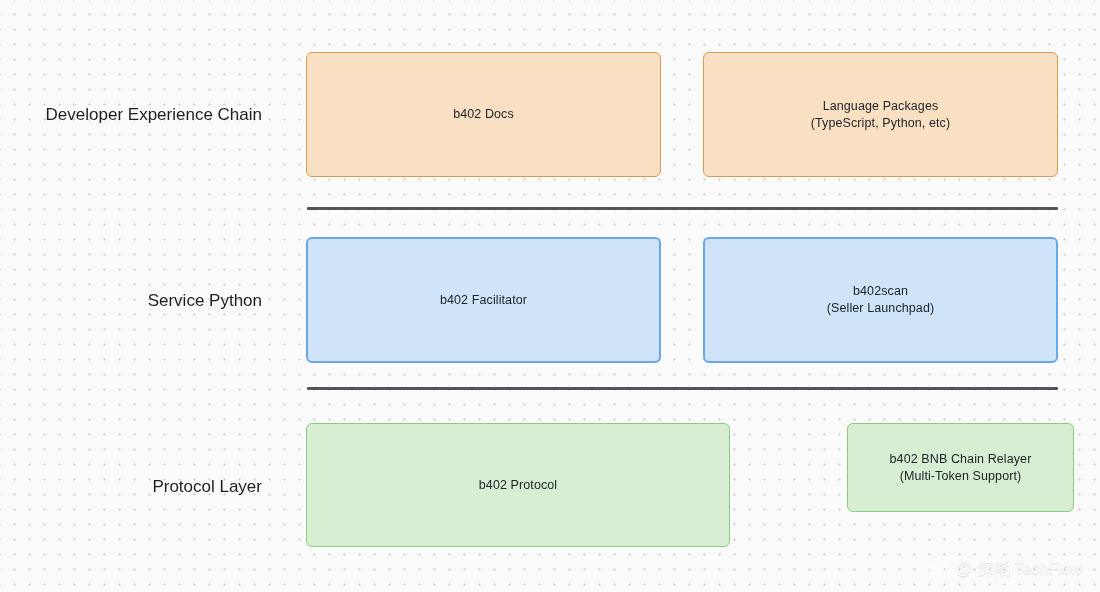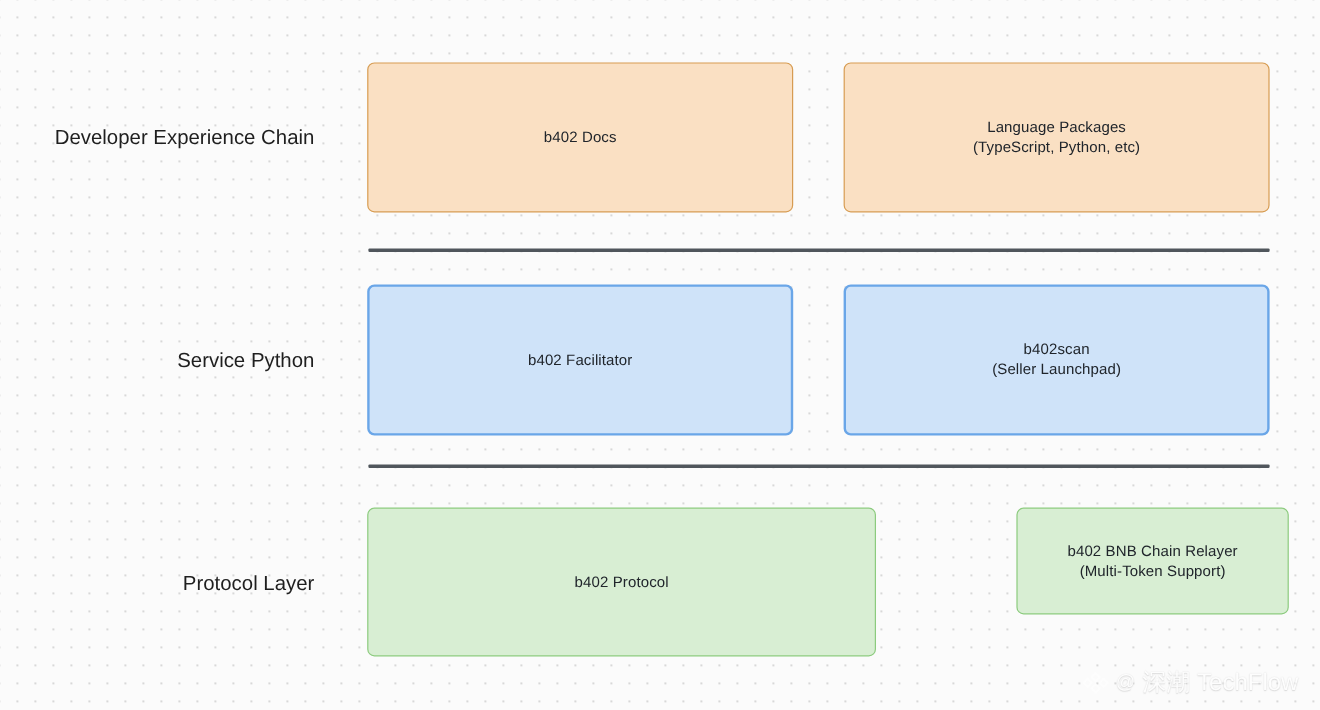--- a/index.html
+++ b/index.html
@@ -105,21 +105,21 @@
     user-select: none;
   }
   #watermark .wm-logo { width: 22px; height: 22px; display: block; }
   #watermark .wm-at {
     font-size: 16px;
     color: #ffffff;
     text-shadow: 0 0 1px #c9c9c9, 0 1px 1px rgba(150,150,150,.55);
     line-height: 1;
   }
   #watermark .wm-text {
-    font-size: 20px;
+    font-size: 16px;
     color: #ffffff;
     text-shadow: 0 0 1px #c9c9c9, 0 1px 1px rgba(150,150,150,.55);
     line-height: 1;
     white-space: nowrap;
   }
 </style>
 </head>
 <body>
 
 <div id="canvas">

